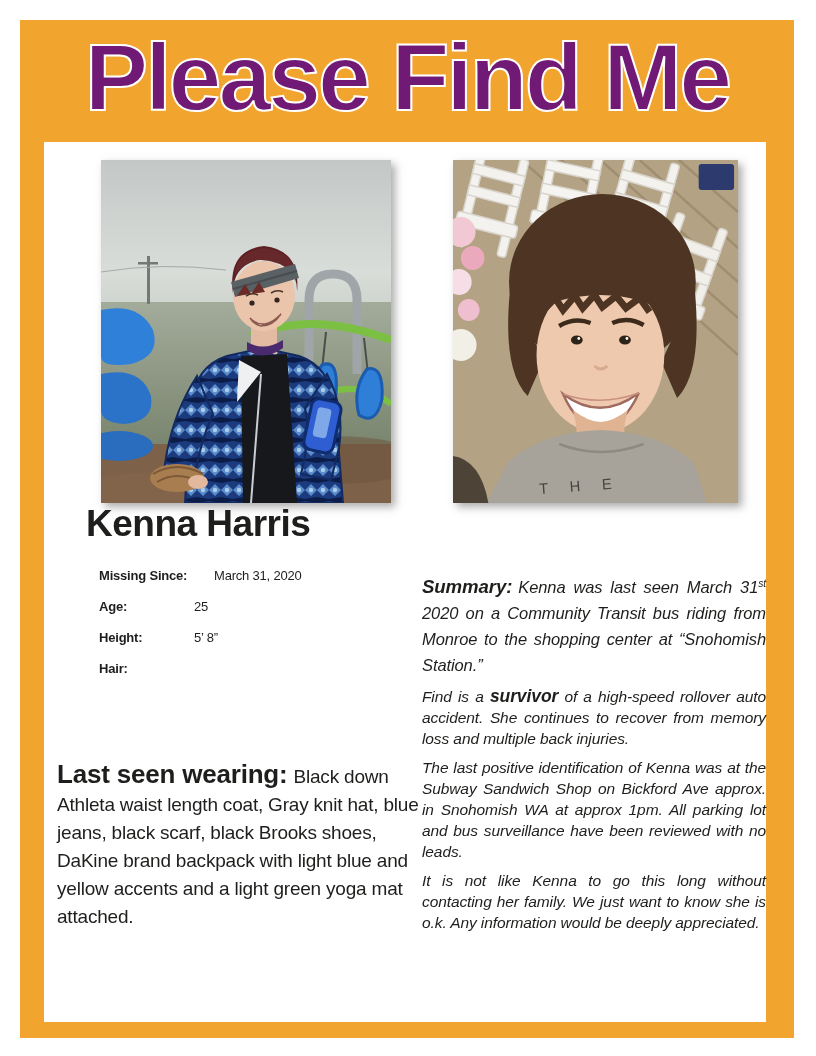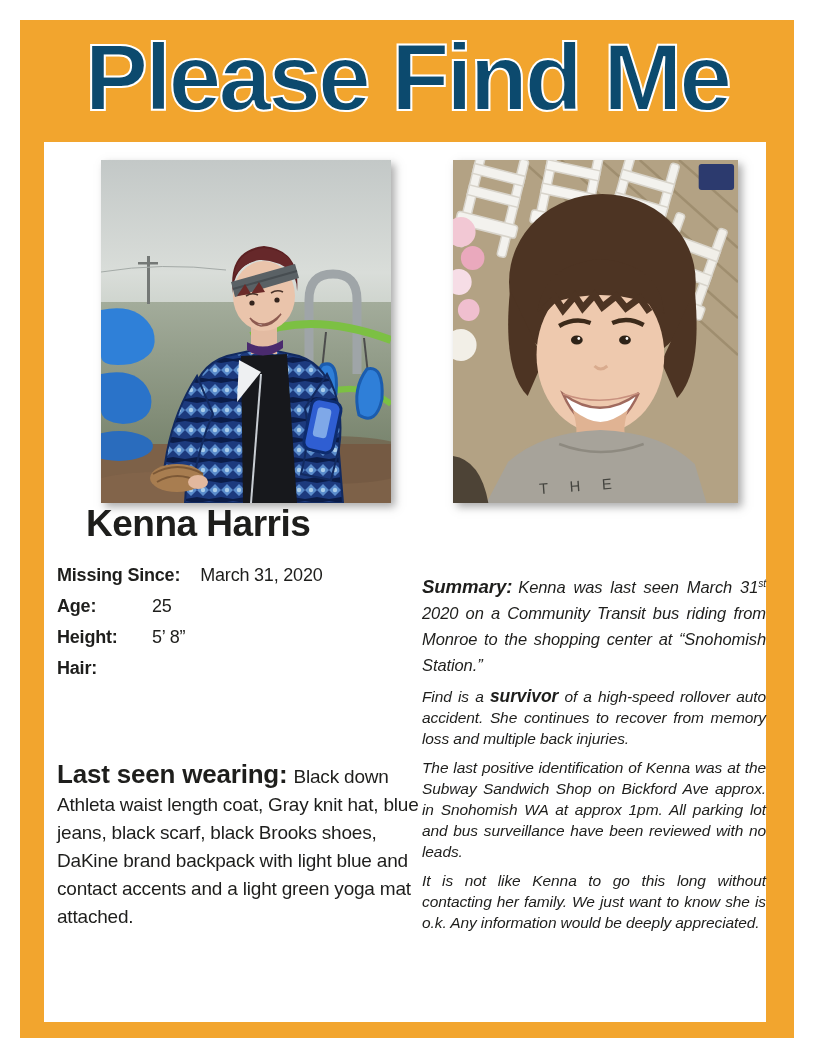--- a/index.html
+++ b/index.html
@@ -15,21 +15,21 @@
 
   .page { position: absolute; left: 20px; top: 20px; width: 774px; height: 1018px; background: #fff; }
 
   .gold-band  { position: absolute; left: 0; top: 0; width: 100%; height: 122px; background: var(--gold);
                 display: flex; align-items: center; justify-content: center; }
   .gold-left  { position: absolute; left: 0; top: 0; width: 24px; height: 100%; background: var(--gold); }
   .gold-right { position: absolute; right: 0; top: 0; width: 28px; height: 100%; background: var(--gold); }
   .gold-bottom{ position: absolute; left: 0; bottom: 0; width: 100%; height: 16px; background: var(--gold); }
 
   .banner-title {
-    color: #0c4a6e;
+    color: #701a75;
     font-size: 95px;
     font-weight: bold;
     letter-spacing: -3px;
     -webkit-text-stroke: 2px #ffffff;
     white-space: nowrap;
     transform: translateY(-4px);
   }
 
   .content { position: absolute; left: 24px; top: 122px; right: 28px; bottom: 16px; background: #fff; }
 
@@ -45,21 +45,21 @@
 
   .subject-name {
     position: absolute; top: 360px; left: 0; width: 100%;
     text-align: left;
     font-size: 37px; font-weight: bold; line-height: 44px;
     letter-spacing: -0.5px;
     margin-left: 42px;
   }
 
   .details { position: absolute; left: 13px; top: 418px; width: 360px; }
-  .detail-row { display: flex; font-size: 18px; line-height: 31px; letter-spacing: -0.2px; }
+  .detail-row { display: flex; font-size: 13px; line-height: 31px; letter-spacing: -0.2px; margin-left: 42px; }
   .detail-label { font-weight: bold; min-width: 95px; }
   .detail-row.first .detail-value { margin-left: 20px; }
 
   .last-seen {
     position: absolute; left: 13px; top: 618px; width: 362px;
     font-size: 19px; line-height: 28px; letter-spacing: -0.2px;
   }
   .last-seen-label { font-weight: bold; font-size: 26px; margin-right: 6px; }
 
   .summary { position: absolute; left: 378px; top: 432px; width: 344px; font-style: italic; }
@@ -244,21 +244,21 @@
       <div class="detail-row">
         <span class="detail-label">Height:</span>
         <span class="detail-value">5’ 8”</span>
       </div>
       <div class="detail-row">
         <span class="detail-label">Hair:</span>
       </div>
     </div>
 
     <div class="last-seen">
-      <span class="last-seen-label">Last seen wearing:</span><span>Black down Athleta waist length coat, Gray knit hat, blue jeans, black scarf, black Brooks shoes, DaKine brand backpack with light blue and contact accents and a light green yoga mat attached.</span>
+      <span class="last-seen-label">Last seen wearing:</span><span>Black down Athleta waist length coat, Gray knit hat, blue jeans, black scarf, black Brooks shoes, DaKine brand backpack with light blue and yellow accents and a light green yoga mat attached.</span>
     </div>
 
     <div class="summary">
       <p class="lead">
         <span class="para-label">Summary:</span><span>Kenna was last seen March 31</span><sup>st</sup><span> 2020 on a Community Transit bus riding from Monroe to the shopping center at “Snohomish Station.”</span>
       </p>
       <p>
         <span>Find is a </span><span class="em-bold">survivor</span><span> of a high-speed rollover auto accident. She continues to recover from memory loss and multiple back injuries.</span>
       </p>
       <p>The last positive identification of Kenna was at the Subway Sandwich Shop on Bickford Ave approx. in Snohomish WA at approx 1pm. All parking lot and bus surveillance have been reviewed with no leads.</p>

